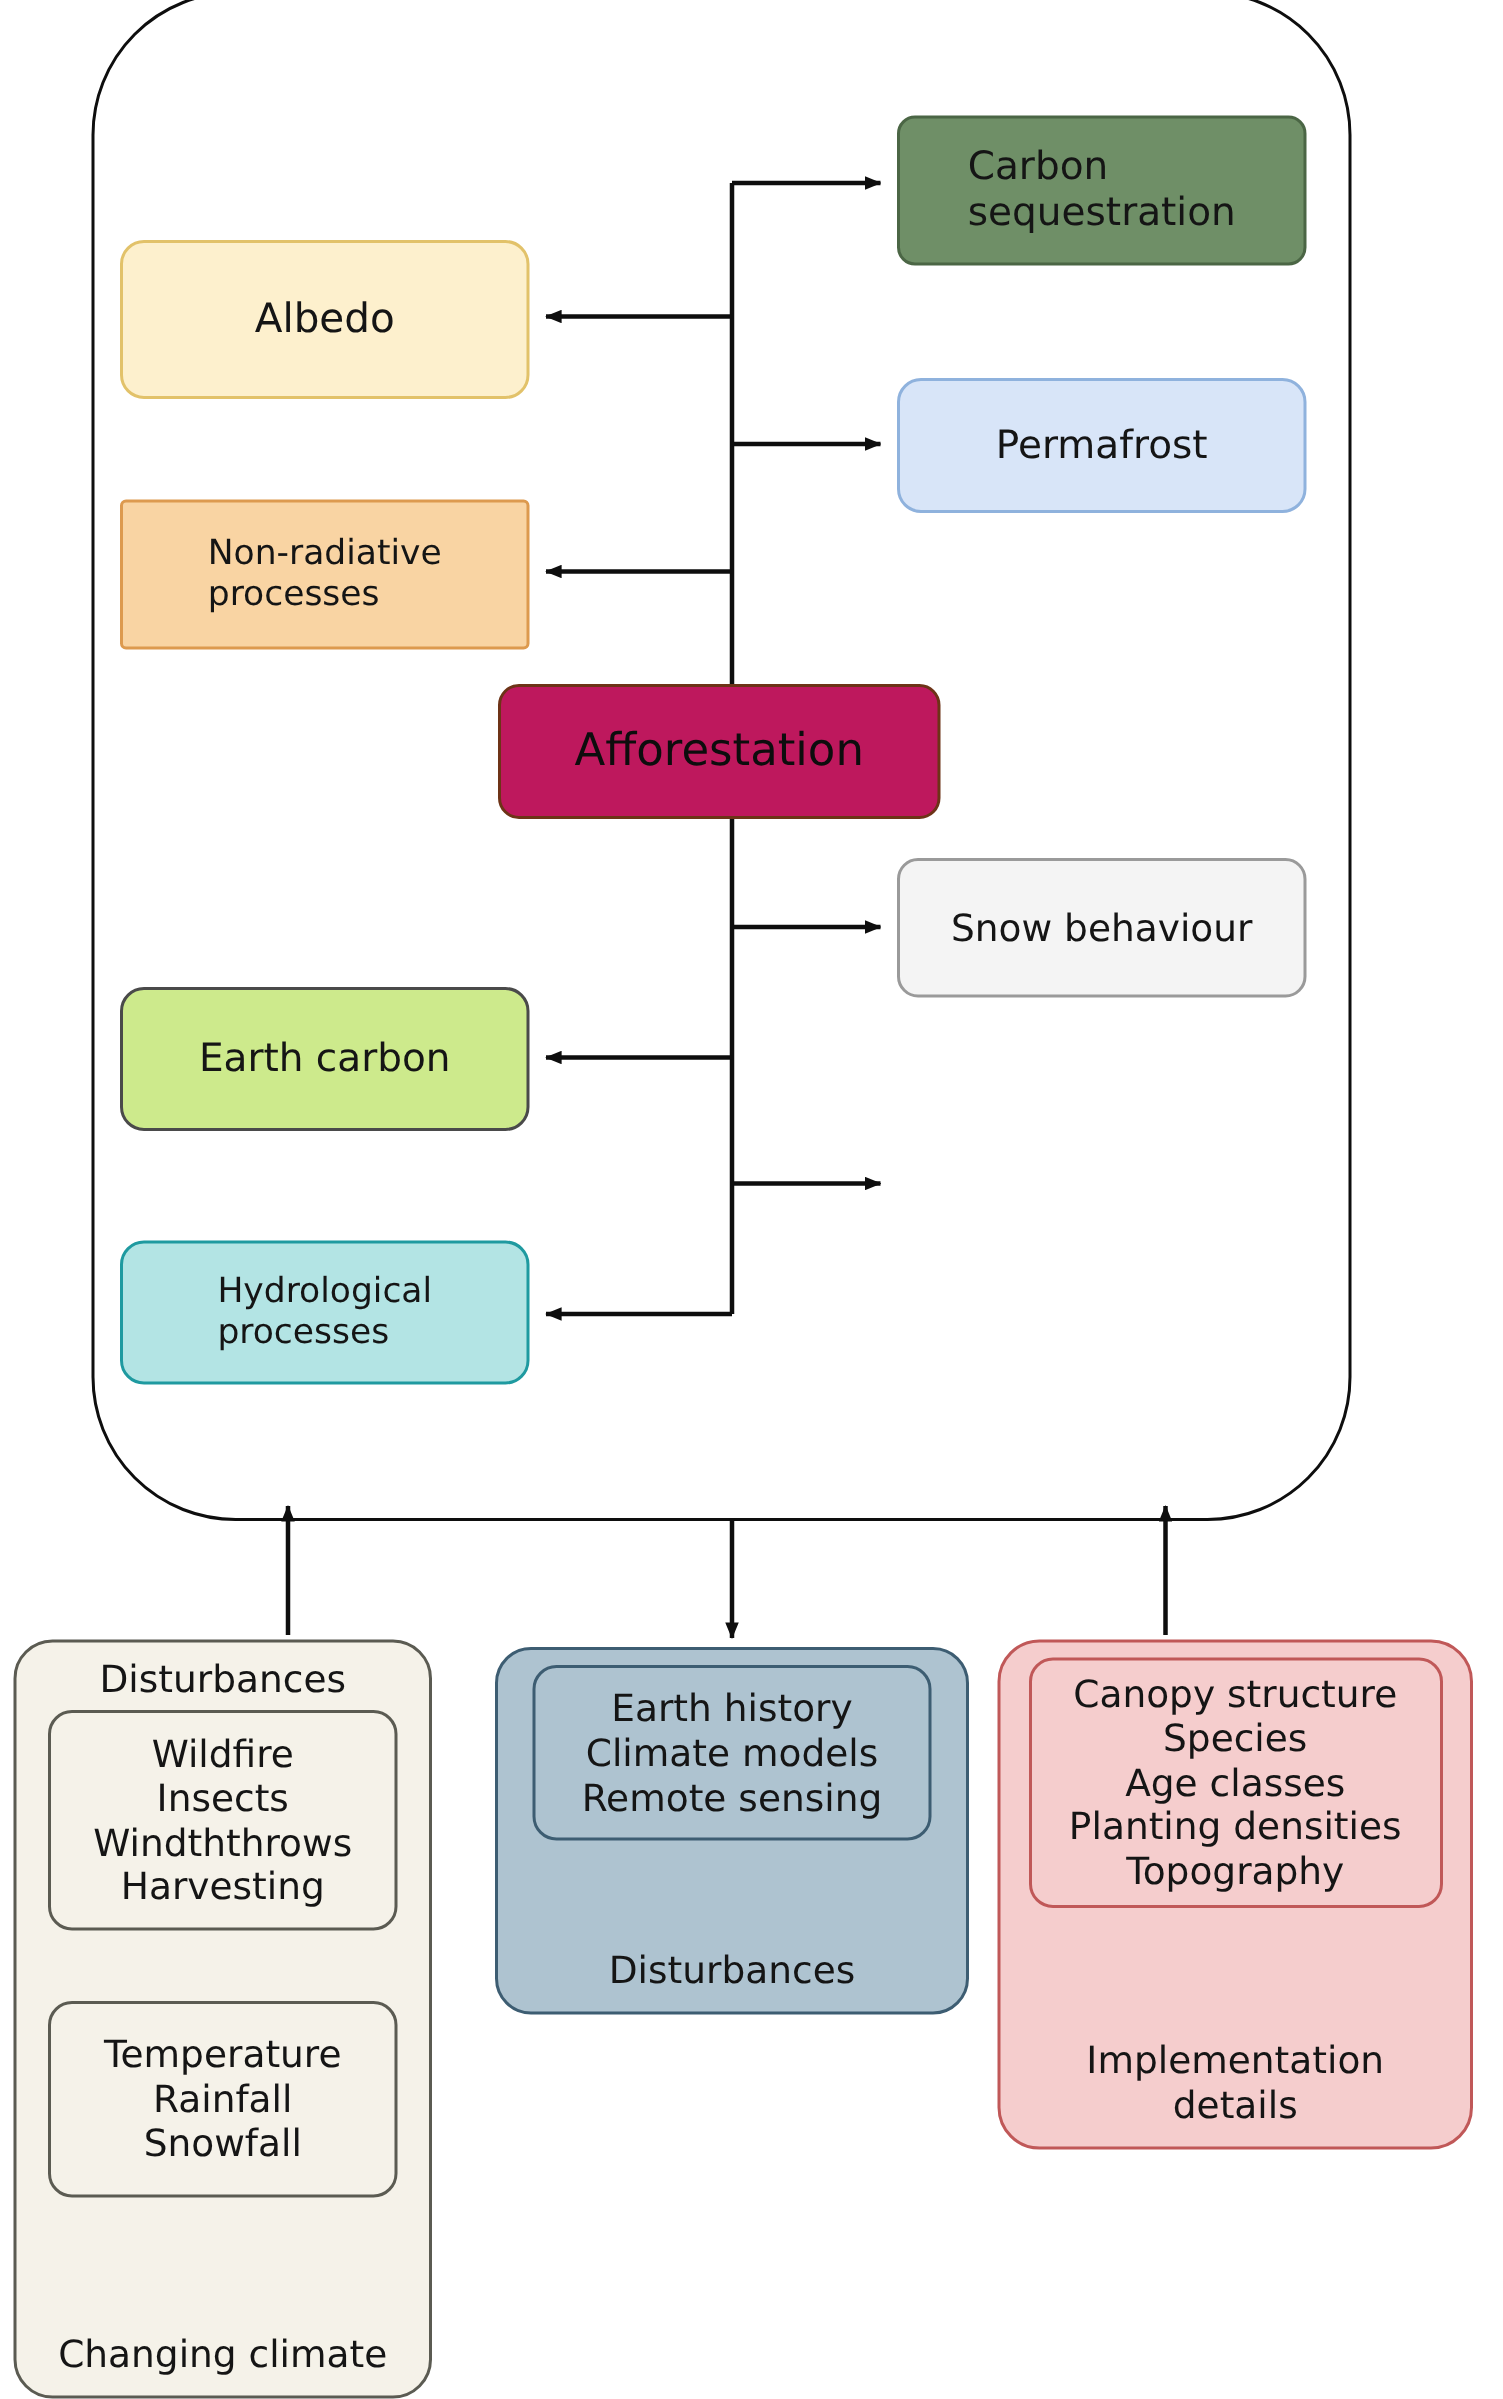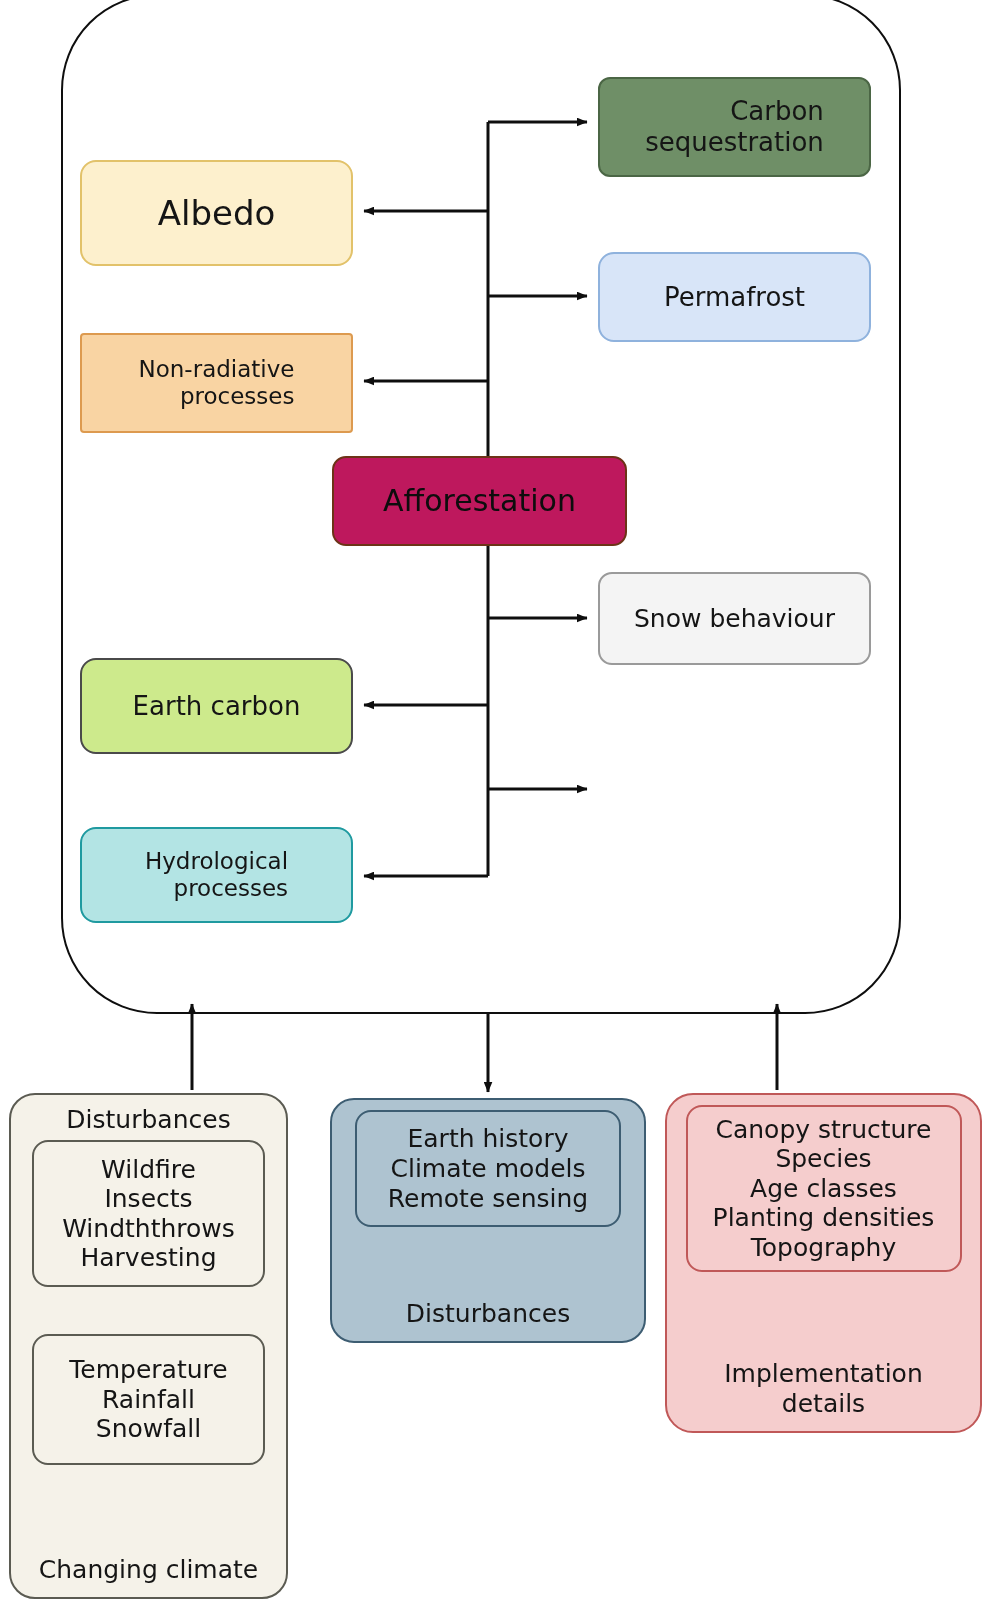--- a/index.html
+++ b/index.html
@@ -27,41 +27,41 @@
     width: 1002px;
     height: 1599px;
     pointer-events: none;
   }
   .node {
     position: absolute;
     box-sizing: border-box;
     display: flex;
     align-items: center;
     justify-content: center;
-    text-align: right;
+    text-align: left;
     color: #151515;
     line-height: 1.18;
     white-space: pre-line;
   }
   .outer-frame {
     position: absolute;
     left: 61px;
     top: -6px;
     width: 840px;
     height: 1020px;
     border: 2.2px solid #0e0e0e;
     border-radius: 96px;
     background: transparent;
     box-sizing: border-box;
   }
   
   .n-albedo {
     left: 80px; top: 160px; width: 273px; height: 106px;
     background: #fdf0cd; border: 2px solid #e2c26a; border-radius: 16px;
-    font-size: 34px;
+    font-size: 27px;
   }
   .n-nonrad {
     left: 80px; top: 333px; width: 273px; height: 100px;
     background: #f9d4a3; border: 2px solid #dd9a4f; border-radius: 4px;
     font-size: 23px;
   }
   .n-soilcarbon {
     left: 80px; top: 658px; width: 273px; height: 96px;
     background: #cdea8c; border: 2px solid #4a4a4a; border-radius: 16px;
     font-size: 26px;

